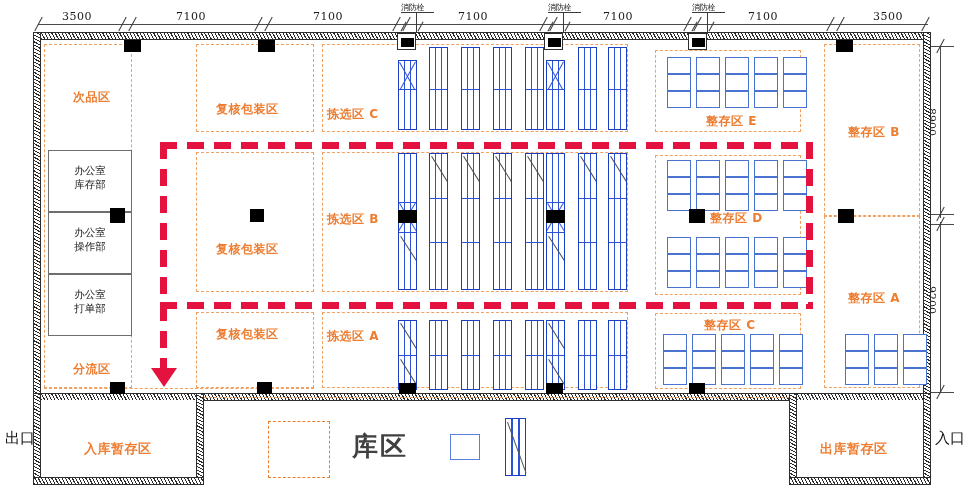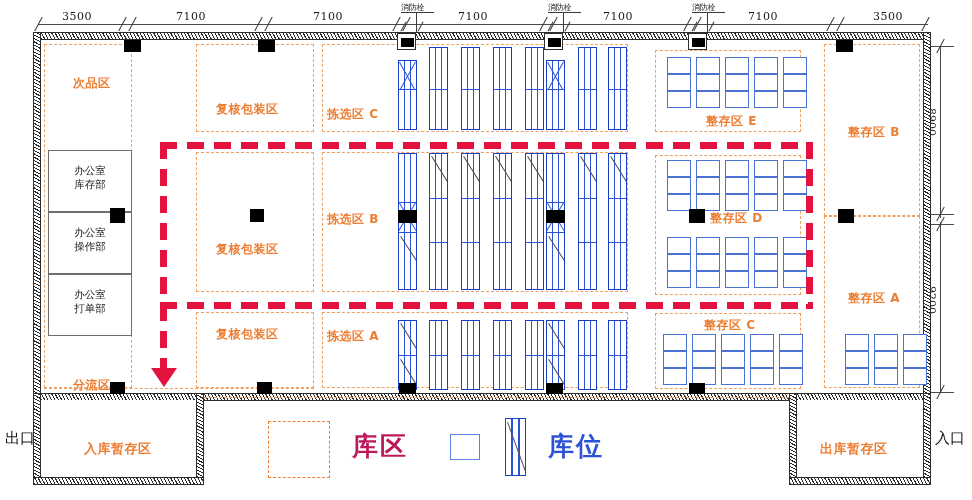--- a/index.html
+++ b/index.html
@@ -135,21 +135,21 @@
     position:absolute;border:1.5px solid #5b7fe0;box-sizing:border-box;background:#fff;
   }
   .legend-swatch-rack{
     position:absolute;border:1.8px solid #1b3fc4;box-sizing:border-box;background:#fff;
   }
   .legend-swatch-rack .vl{position:absolute;top:0;bottom:0;width:1.5px;background:#2b52d6;}
   .legend-swatch-rack .dg{position:absolute;background:#555;height:1px;transform-origin:left top;}
   .legend-text{
     position:absolute;font-size:26px;font-weight:700;white-space:nowrap;letter-spacing:2px;
   }
-  .legend-text.orange{color:#be185d;}
+  .legend-text.orange{color:#404040;}
   .legend-text.blue{color:#2b52d6;}
 </style>
 </head>
 <body>
 
 <div id="stage">
 
   <div class="abs">
     <div class="dimline" style="left:38px;top:24px;width:890px;"></div>
 
@@ -230,22 +230,22 @@
   <div class="wall-v" style="left:33px;top:393px;width:8px;height:92px;"></div>
   <div class="wall-v" style="left:196px;top:393px;width:8px;height:92px;"></div>
   <div class="wall" style="left:33px;top:477px;width:171px;height:8px;"></div>
 
   <div class="innerfloor" style="left:797px;top:400px;width:126px;height:78px;"></div>
   <div class="wall-v" style="left:789px;top:393px;width:8px;height:92px;"></div>
   <div class="wall-v" style="left:923px;top:393px;width:8px;height:92px;"></div>
   <div class="wall" style="left:789px;top:477px;width:142px;height:8px;"></div>
 
   <div class="zone" style="left:44px;top:44px;width:88px;height:344px;"></div>
-  <div class="zone-label" style="left:73px;top:75px;text-align:center;">次品区</div>
-  <div class="zone-label" style="left:73px;top:361px;margin-top:16px;">分流区</div>
+  <div class="zone-label" style="left:73px;top:89px;text-align:center;">次品区</div>
+  <div class="zone-label" style="left:73px;top:361px;">分流区</div>
 
   <div class="room" style="left:48px;top:150px;width:84px;height:62px;"></div>
   <div class="room-label" style="left:48px;top:163px;width:84px;">
     <span>办公室</span><br>
     <span>库存部</span>
   </div>
 
   <div class="room" style="left:48px;top:212px;width:84px;height:62px;"></div>
   <div class="room-label" style="left:48px;top:225px;width:84px;">
     <span>办公室</span><br>
@@ -596,15 +596,14 @@
 
   <div class="legend-swatch-zone" style="left:268px;top:421px;width:62px;height:57px;"></div>
   <div class="legend-text orange" style="left:352px;top:429px;">库区</div>
 
   <div class="legend-swatch-cell" style="left:450px;top:434px;width:30px;height:26px;"></div>
   <div class="legend-swatch-rack" style="left:505px;top:418px;width:21px;height:58px;">
     <div class="vl" style="left:5px;"></div>
     <div class="vl" style="left:12px;"></div>
     <div class="dg" style="left:2px;top:3px;width:54px;transform:rotate(70deg);"></div>
   </div>
-  <div class="legend-text blue" style="left:548px;top:429px;">库位</div>
 
 </div>
 
 </body></html>

